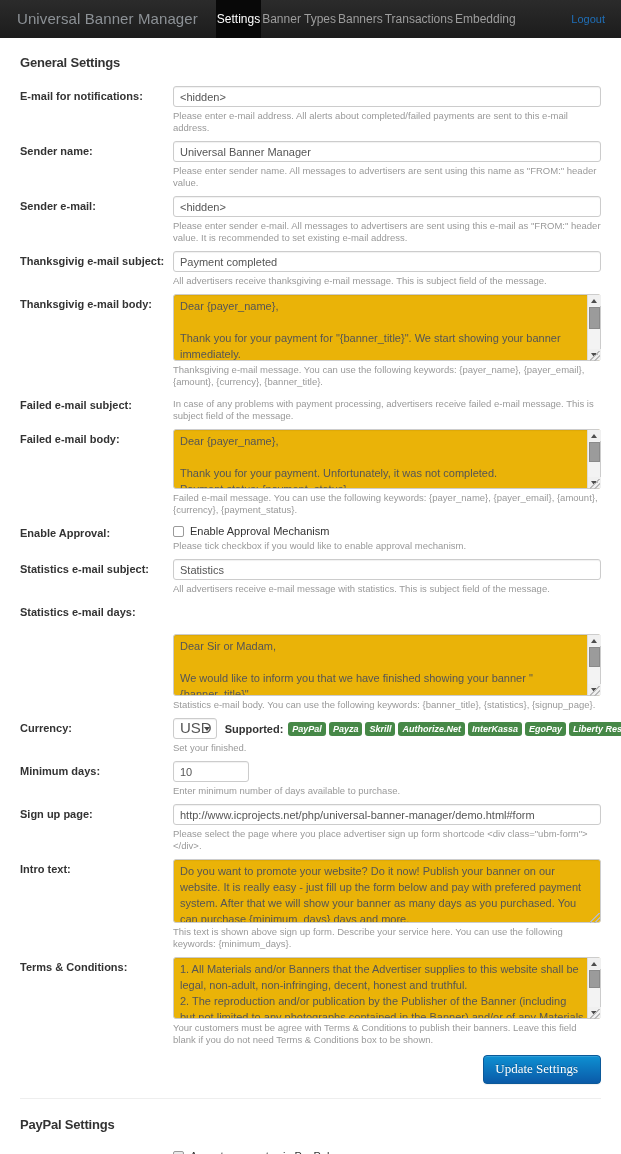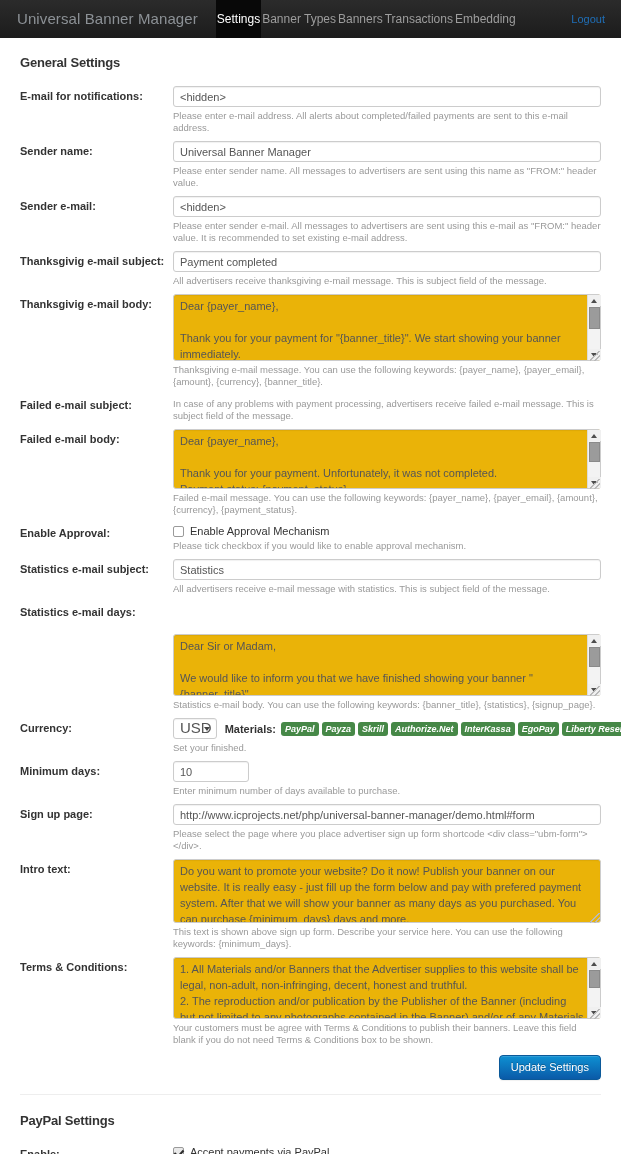--- a/index.html
+++ b/index.html
@@ -218,23 +218,23 @@
     font-style:italic;
   }
 
   .btn-row { display:flex; justify-content:flex-end; margin-top:9px; }
   .btn-primary {
     background:#006dcc;
     background-image:linear-gradient(to bottom,#0e90d2,#0a5aa8);
     border:1px solid #0b5999;
     border-radius:4px;
     color:#fff;
-    font-size:11px;
-    font-family:Liberation Sans, sans-serif;
-    padding:5px 11px 6px 11px;
+    font-size:13px;
+    font-family:Liberation Serif, serif;
+    padding:5px 22px 6px 11px;
     cursor:pointer;
     text-shadow:0 -1px 0 rgba(0,0,0,0.25);
     box-shadow:inset 0 1px 0 rgba(255,255,255,0.15), 0 1px 1px rgba(0,0,0,0.06);
   }
   .hr {
     border:0;
     border-top:1px solid #eeeeee;
     margin:14px 0 0 0;
   }
 </style>
@@ -392,21 +392,21 @@
   </div>
 
   <div class="row">
     <div class="row-label">Currency:</div>
     <div class="row-control">
       <div class="currency-line">
         <div class="sel">
           <span>USD</span>
           <span class="caret"></span>
         </div>
-        <span class="supported-label">Materials:</span>
+        <span class="supported-label">Supported:</span>
         <div class="badges">
           <span class="badge">PayPal</span>
           <span class="badge">Payza</span>
           <span class="badge">Skrill</span>
           <span class="badge">Authorize.Net</span>
           <span class="badge">InterKassa</span>
           <span class="badge">EgoPay</span>
           <span class="badge">Liberty Reserve</span>
 
         </div>

